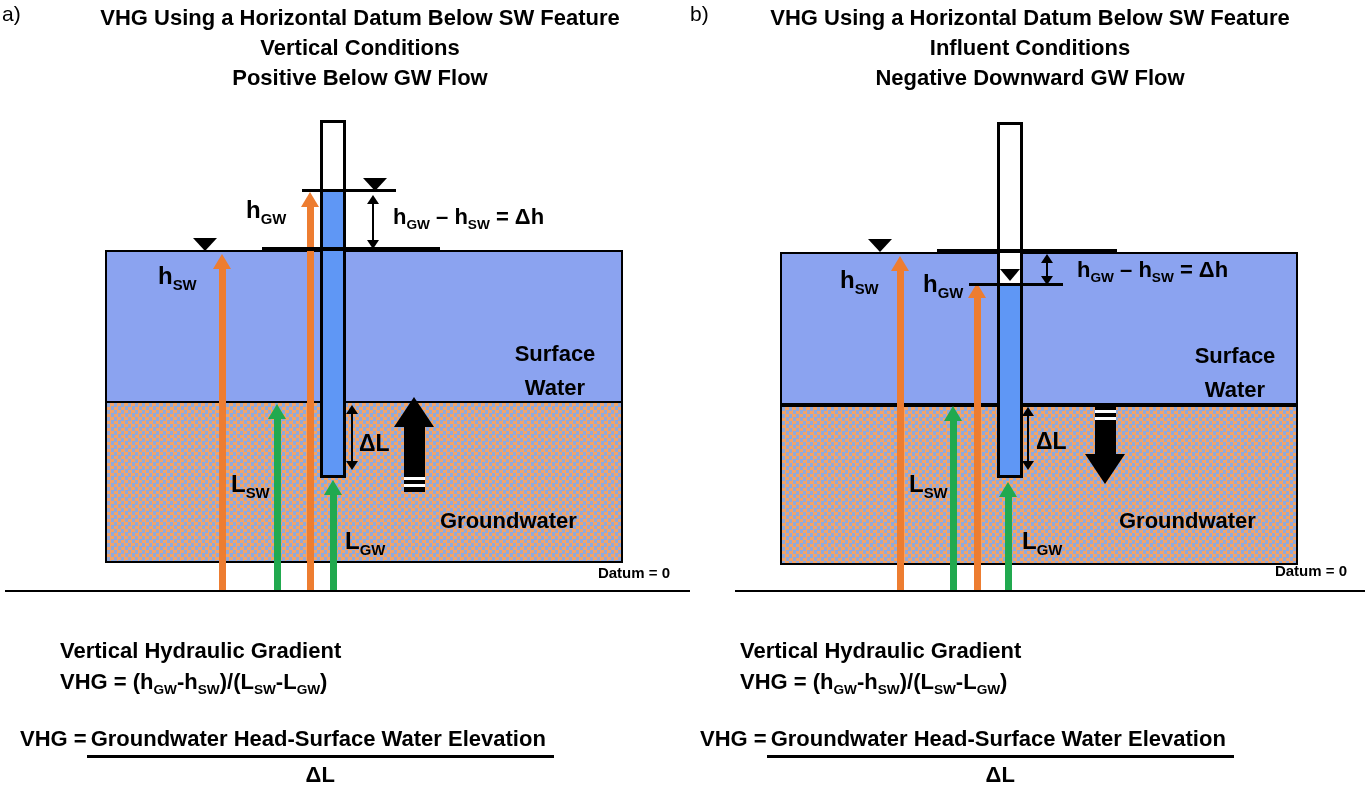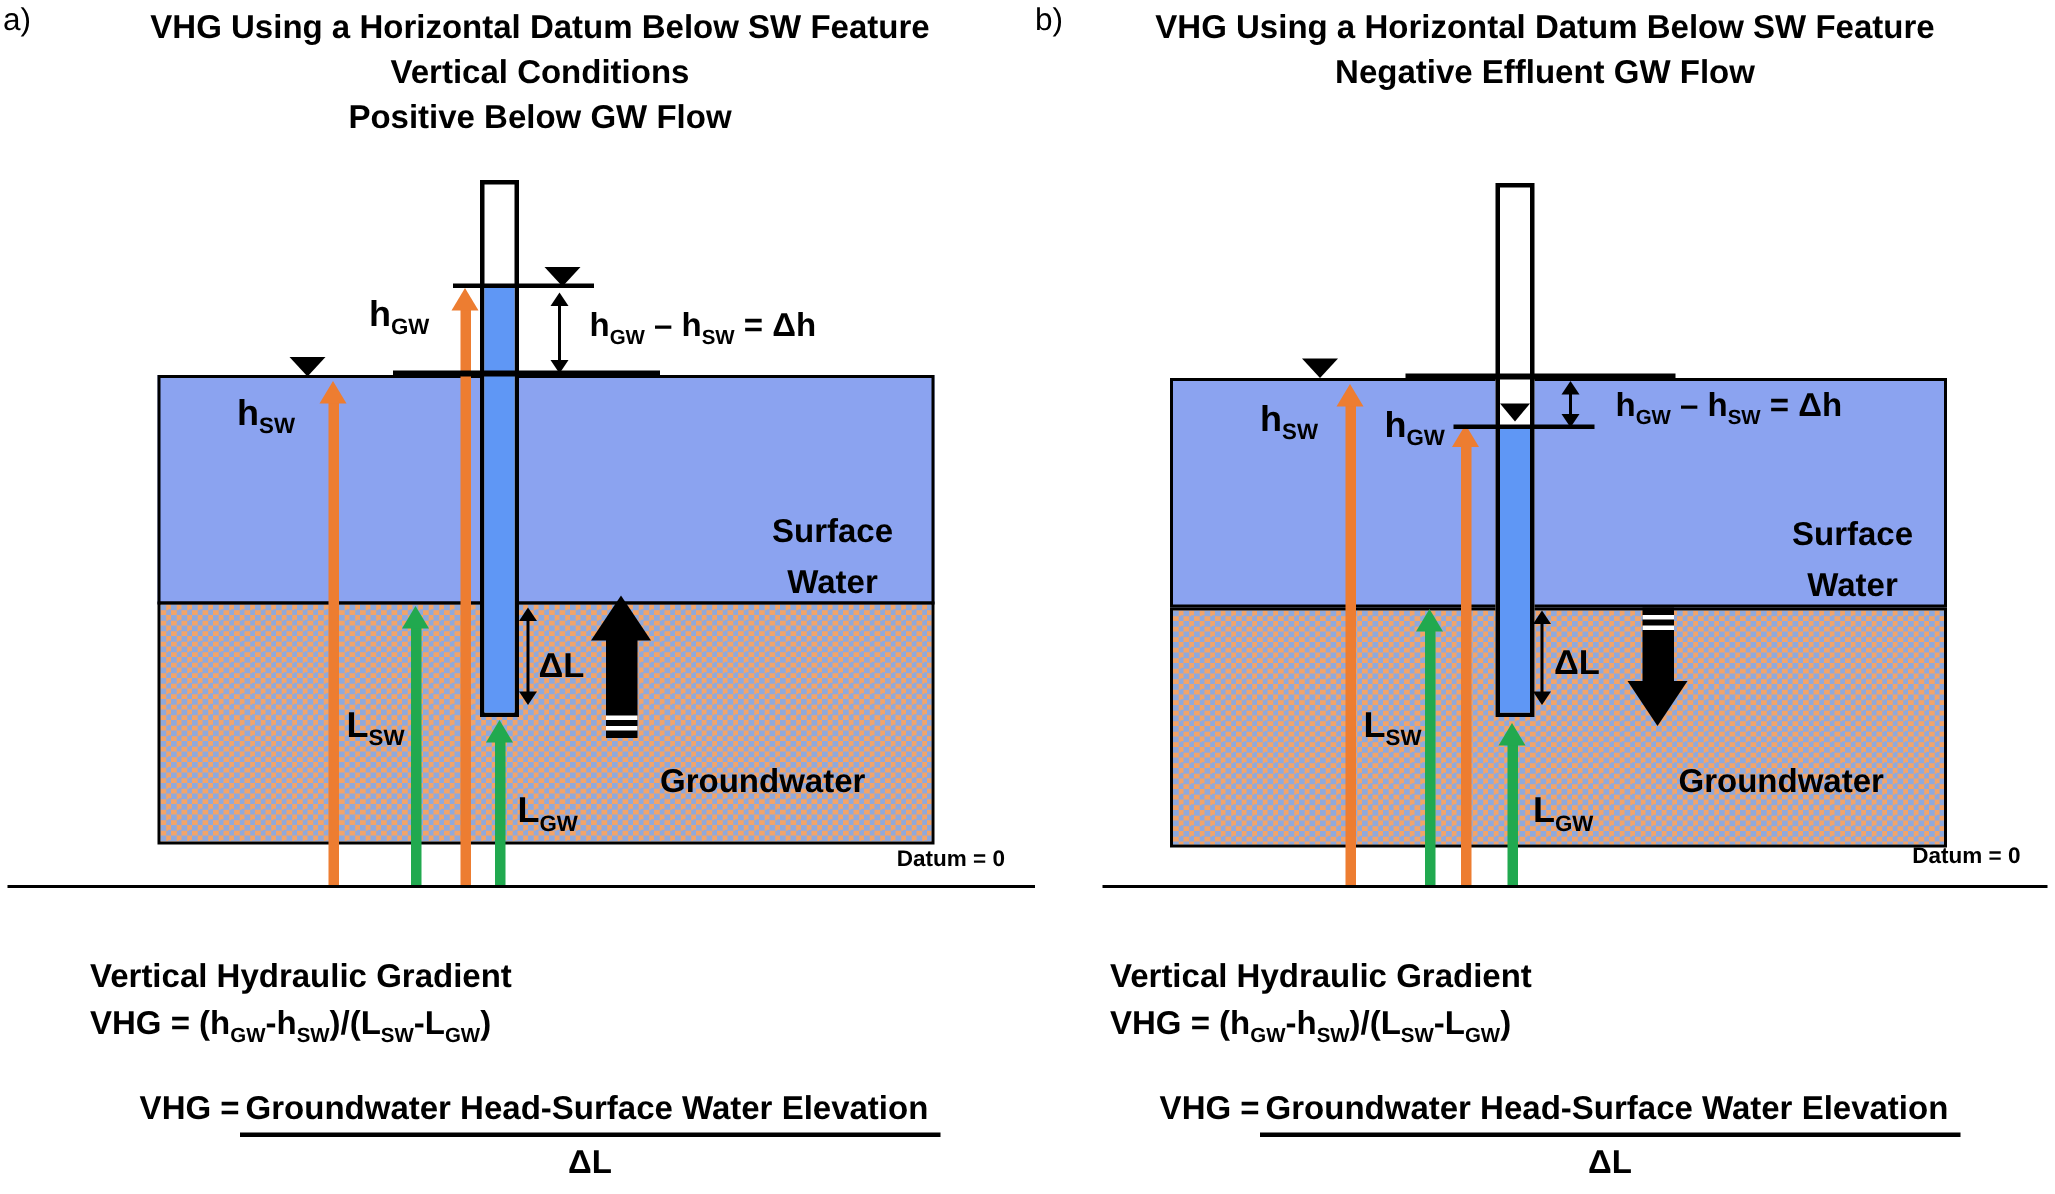--- a/index.html
+++ b/index.html
@@ -36,21 +36,21 @@
   .dhead-up{position:absolute;width:0;height:0;border-left:6px solid transparent;border-right:6px solid transparent;border-bottom:9px solid #000;}
   .dhead-down{position:absolute;width:0;height:0;border-left:6px solid transparent;border-right:6px solid transparent;border-top:9px solid #000;}
   .wl-marker{position:absolute;width:0;height:0;border-left:12px solid transparent;border-right:12px solid transparent;border-top:13px solid #000;}
   .wl-marker.small{border-left-width:10px;border-right-width:10px;border-top-width:12px;}
   .block-shaft{position:absolute;background:#000;}
   .block-head-up{position:absolute;width:0;height:0;border-left:20px solid transparent;border-right:20px solid transparent;border-bottom:30px solid #000;}
   .block-head-down{position:absolute;width:0;height:0;border-left:20px solid transparent;border-right:20px solid transparent;border-top:30px solid #000;}
   .stripe{position:absolute;background:#fff;height:3px;}
   .formula-block{position:absolute;font-weight:bold;font-size:22px;line-height:31px;white-space:nowrap;}
   .formula-block sub{font-size:0.62em;line-height:0;}
-  .fraction{position:absolute;display:flex;justify-content:center;font-weight:bold;font-size:22px;white-space:nowrap;}
+  .fraction{position:absolute;display:flex;justify-content:flex-start;font-weight:bold;font-size:22px;white-space:nowrap;}
   .frac-col{display:inline-flex;flex-direction:column;align-items:center;}
   .numer{border-bottom:3px solid #000;padding:0 8px 3px 4px;}
   .denom{padding-top:4px;}
 </style>
 </head>
 <body>
 
 <div id="stage">
 
   <div class="panel" id="panel-a">
@@ -121,21 +121,22 @@
         <span class="numer">Groundwater Head-Surface Water Elevation</span>
         <span class="denom">ΔL</span>
       </span>
     </div>
   </div>
 
   <div class="panel" id="panel-b">
     <div class="panel-tag" style="left:5px;top:2px;">b)</div>
     <div class="panel-title" style="left:25px;top:3px;width:640px;">
       <div>VHG Using a Horizontal Datum Below SW Feature</div>
-      <div>Negative Effluent GW Flow</div>
+      <div>Influent Conditions</div>
+      <div>Negative Downward GW Flow</div>
     </div>
 
     <div class="sw-box" style="left:95px;top:252px;width:518px;height:153px;"></div>
     <div class="gw-box" style="left:95px;top:405px;width:518px;height:160px;"></div>
 
     <div class="lbl zone-lbl" style="left:495px;top:339px;width:110px;text-align:center;line-height:34px;">
       <div>Surface</div>
       <div>Water</div>
     </div>
     <div class="lbl zone-lbl" style="left:434px;top:509px;">Groundwater</div>

